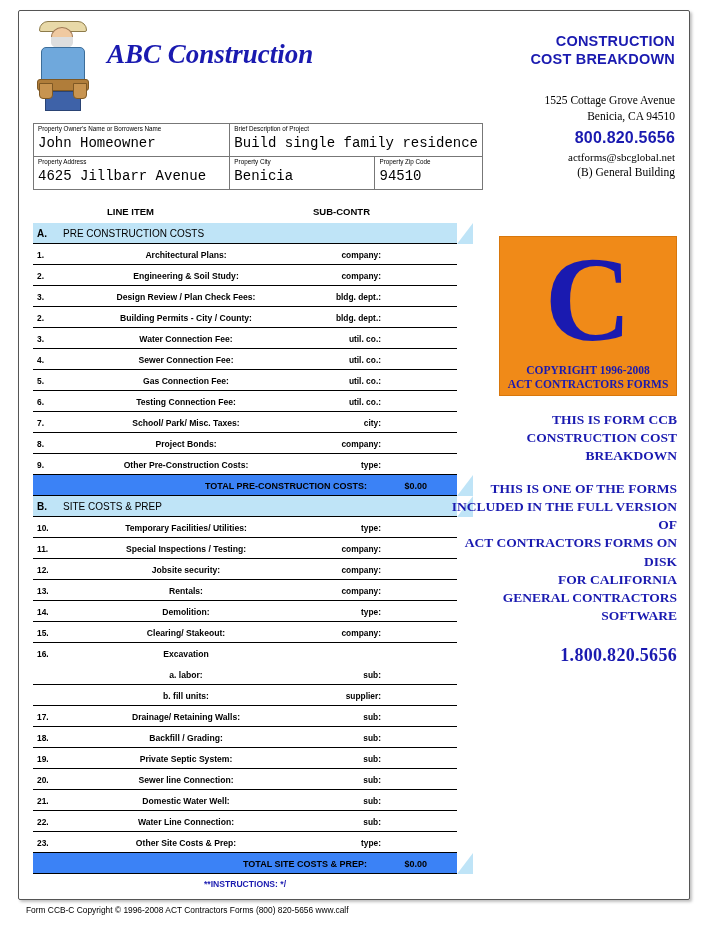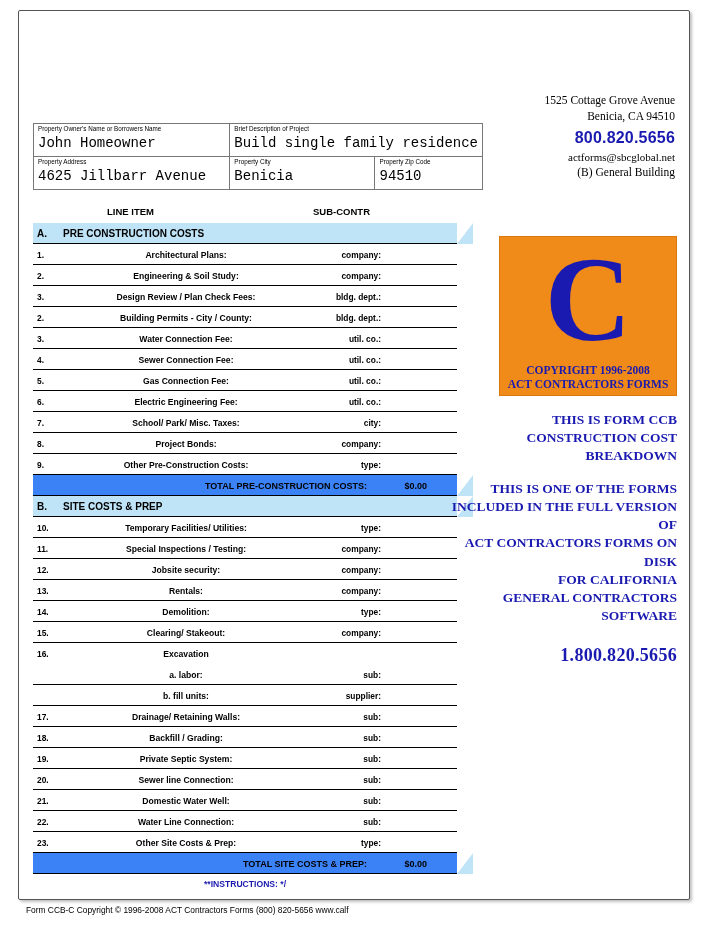--- a/index.html
+++ b/index.html
@@ -161,21 +161,21 @@
   .row.section .sec-letter {
     position: absolute;
     left: 4px; top: 5px;
     font-size: 10px;
     font-weight: bold;
   }
   .row.section .sec-title {
     position: absolute;
     left: 30px; top: 5px;
     font-size: 10px;
-    font-weight: bold;
+    font-weight: normal;
   }
   
   .row.section::after,
   .row.total::after {
     content: "";
     position: absolute;
     left: 100%; top: 0;
     width: 0; height: 0;
     border-style: solid;
     border-width: 0 0 21px 16px;
@@ -288,20 +288,37 @@
   .fig-belt { position:absolute; left:4px; top:62px; width:52px; height:12px; background:#b07d3a; border:1px solid #7e5824; border-radius:3px; }
   .fig-pocket { position:absolute; left:6px; top:66px; width:14px; height:16px; background:#c89450; border:1px solid #7e5824; border-radius:0 0 4px 4px; }
   .fig-pocket2 { position:absolute; left:40px; top:66px; width:14px; height:16px; background:#c89450; border:1px solid #7e5824; border-radius:0 0 4px 4px; }
   .fig-legs { position:absolute; left:12px; top:74px; width:36px; height:20px; background:#3e62a8; border:1px solid #2a4374; }
 </style>
 </head>
 <body>
 
 <div class="page">
 
+  <div class="header">
+    <div class="logo-figure">
+      <div class="fig-hat"></div>
+      <div class="fig-head"></div>
+      <div class="fig-beard"></div>
+      <div class="fig-body"></div>
+      <div class="fig-legs"></div>
+      <div class="fig-belt"></div>
+      <div class="fig-pocket"></div>
+      <div class="fig-pocket2"></div>
+    </div>
+    <div class="company-title">ABC Construction</div>
+    <div class="doc-title">
+      <div>CONSTRUCTION</div>
+      <div>COST BREAKDOWN</div>
+    </div>
+  </div>
 
   <div class="contact">
     <div>1525 Cottage Grove Avenue</div>
     <div>Benicia, CA 94510</div>
     <div class="phone">800.820.5656</div>
     <div class="email">actforms@sbcglobal.net</div>
     <div>(B) General Building</div>
   </div>
 
   <table class="info-table">
@@ -375,21 +392,21 @@
       <span class="label">Sewer Connection Fee:</span>
       <span class="who">util. co.:</span>
     </div>
     <div class="row">
       <span class="num">5.</span>
       <span class="label">Gas Connection Fee:</span>
       <span class="who">util. co.:</span>
     </div>
     <div class="row">
       <span class="num">6.</span>
-      <span class="label">Electric Engineering Fee:</span>
+      <span class="label">Testing Connection Fee:</span>
       <span class="who">util. co.:</span>
     </div>
     <div class="row">
       <span class="num">7.</span>
       <span class="label">School/ Park/ Misc. Taxes:</span>
       <span class="who">city:</span>
     </div>
     <div class="row">
       <span class="num">8.</span>
       <span class="label">Project Bonds:</span>

